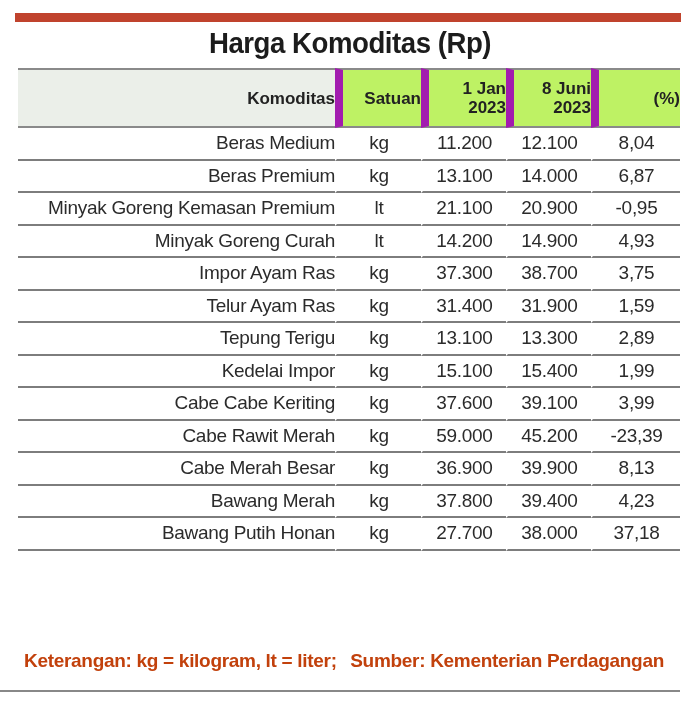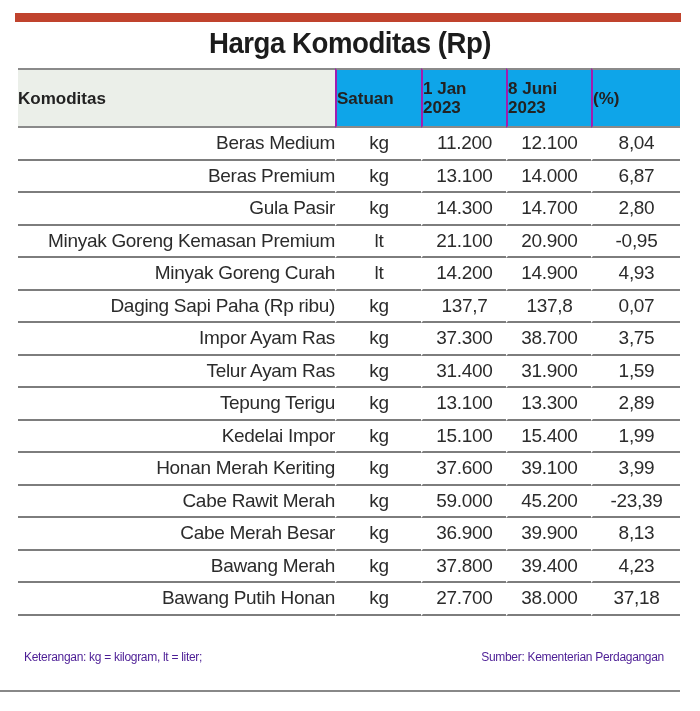--- a/index.html
+++ b/index.html
@@ -1,26 +1,26 @@
 <!DOCTYPE html>
 <html><head>
 <meta charset="utf-8">
 <style>
   html, body { margin:0; padding:0; background:#ffffff; }
   body { width:700px; height:711px; position:relative; overflow:hidden; font-family:"DejaVu Sans Condensed","Liberation Sans Narrow","Liberation Sans",sans-serif; color:#2a2a2a; }
   .topbar { position:absolute; left:15px; top:13px; width:666px; height:9px; background:#c0432d; }
   .title { position:absolute; left:0; top:26px; width:700px; text-align:center; font-family:"Liberation Sans",sans-serif; font-weight:bold; font-size:30px; color:#1c1c1c; letter-spacing:-0.5px; transform:scaleX(0.92); }
   table { position:absolute; left:18px; top:68px; border-collapse:separate; border-spacing:0; table-layout:fixed; width:662px; }
-  th { height:56px; font-family:"Liberation Sans",sans-serif; font-weight:bold; font-size:17px; line-height:19px; color:#222; border-top:2px solid #8a8a8a; border-bottom:2px solid #8a8a8a; text-align:left; padding:0; }
+  th { height:56px; font-family:"Liberation Sans",sans-serif; font-weight:bold; font-size:17px; line-height:19px; color:#222; border-top:2px solid #8a8a8a; border-bottom:2px solid #8a8a8a; text-align:right; padding:0; }
   th.komod { background:#ebefe9; }
-  th.y { background:#0ea5e9; border-left:2px solid #a21caf; }
+  th.y { background:#bef264; border-left:8px solid #a21caf; }
   td { height:30.5px; font-family:"Liberation Sans",sans-serif; font-size:19px; color:#2b2b2b; border-bottom:2px solid #7d7d7d; padding:0; text-align:center; white-space:nowrap; letter-spacing:-0.3px; }
   td.name { text-align:right; padding-left:6px; }
   td.sep { border-left:2px solid #fff; }
-  .footer { position:absolute; top:650px; font-family:"Liberation Sans",sans-serif; font-size:12px; color:#4c1d95; letter-spacing:-0.3px; }
+  .footer { position:absolute; top:650px; font-family:"Liberation Sans",sans-serif; font-size:19px; color:#c2410c; letter-spacing:-0.3px;font-weight:bold; }
   .bottomline { position:absolute; left:0; top:690px; width:680px; height:2px; background:#888; }
 </style>
 </head>
 <body>
 
 <div class="topbar"></div>
 <div class="title">Harga Komoditas (Rp)</div>
 
 <table>
   <colgroup>
@@ -48,46 +48,32 @@
         <td class="sep">8,04</td>
       </tr>
       <tr>
         <td class="name">Beras Premium</td>
         <td class="sep">kg</td>
         <td class="sep">13.100</td>
         <td class="sep">14.000</td>
         <td class="sep">6,87</td>
       </tr>
       <tr>
-        <td class="name">Gula Pasir</td>
-        <td class="sep">kg</td>
-        <td class="sep">14.300</td>
-        <td class="sep">14.700</td>
-        <td class="sep">2,80</td>
-      </tr>
-      <tr>
         <td class="name">Minyak Goreng Kemasan Premium</td>
         <td class="sep">lt</td>
         <td class="sep">21.100</td>
         <td class="sep">20.900</td>
         <td class="sep">-0,95</td>
       </tr>
       <tr>
         <td class="name">Minyak Goreng Curah</td>
         <td class="sep">lt</td>
         <td class="sep">14.200</td>
         <td class="sep">14.900</td>
         <td class="sep">4,93</td>
-      </tr>
-      <tr>
-        <td class="name">Daging Sapi Paha (Rp ribu)</td>
-        <td class="sep">kg</td>
-        <td class="sep">137,7</td>
-        <td class="sep">137,8</td>
-        <td class="sep">0,07</td>
       </tr>
       <tr>
         <td class="name">Impor Ayam Ras</td>
         <td class="sep">kg</td>
         <td class="sep">37.300</td>
         <td class="sep">38.700</td>
         <td class="sep">3,75</td>
       </tr>
       <tr>
         <td class="name">Telur Ayam Ras</td>
@@ -104,21 +90,21 @@
         <td class="sep">2,89</td>
       </tr>
       <tr>
         <td class="name">Kedelai Impor</td>
         <td class="sep">kg</td>
         <td class="sep">15.100</td>
         <td class="sep">15.400</td>
         <td class="sep">1,99</td>
       </tr>
       <tr>
-        <td class="name">Honan Merah Keriting</td>
+        <td class="name">Cabe Cabe Keriting</td>
         <td class="sep">kg</td>
         <td class="sep">37.600</td>
         <td class="sep">39.100</td>
         <td class="sep">3,99</td>
       </tr>
       <tr>
         <td class="name">Cabe Rawit Merah</td>
         <td class="sep">kg</td>
         <td class="sep">59.000</td>
         <td class="sep">45.200</td>

